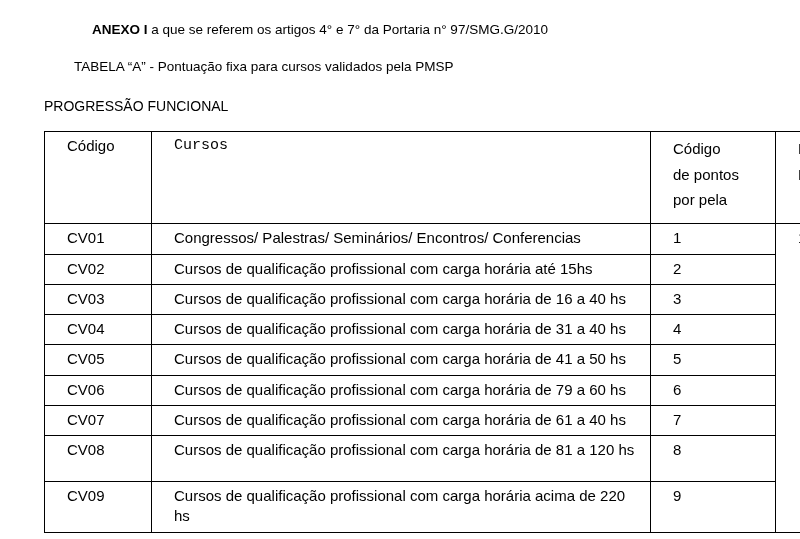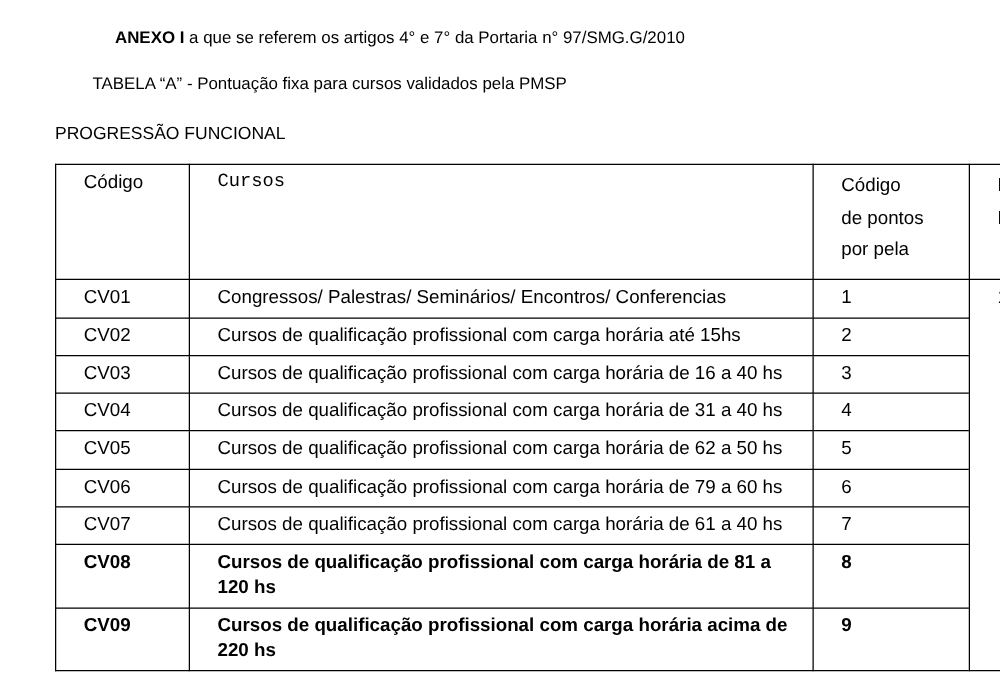--- a/index.html
+++ b/index.html
@@ -76,21 +76,20 @@
     vertical-align: middle;
   }
   td.cell-codigo {
     white-space: nowrap;
   }
   td.cell-num {
     vertical-align: middle;
   }
   tr.row-tall td {
     height: 36px;
-    font-weight: bold;
   }
   td.cell-pontuacao {
     vertical-align: middle;
     text-align: center;
   }
   td.cell-curso {
     white-space: normal;
     margin-top: 27px;
   }
 </style>
@@ -140,21 +139,21 @@
         <td class="cell-curso">Cursos de qualificação profissional com carga horária de 16 a 40 hs</td>
         <td class="cell-num">3</td>
       </tr>
       <tr>
         <td class="cell-codigo">CV04</td>
         <td class="cell-curso">Cursos de qualificação profissional com carga horária de 31 a 40 hs</td>
         <td class="cell-num">4</td>
       </tr>
       <tr>
         <td class="cell-codigo">CV05</td>
-        <td class="cell-curso">Cursos de qualificação profissional com carga horária de 62 a 50 hs</td>
+        <td class="cell-curso">Cursos de qualificação profissional com carga horária de 41 a 50 hs</td>
         <td class="cell-num">5</td>
       </tr>
       <tr>
         <td class="cell-codigo">CV06</td>
         <td class="cell-curso">Cursos de qualificação profissional com carga horária de 79 a 60 hs</td>
         <td class="cell-num">6</td>
       </tr>
       <tr>
         <td class="cell-codigo">CV07</td>
         <td class="cell-curso">Cursos de qualificação profissional com carga horária de 61 a 40 hs</td>

